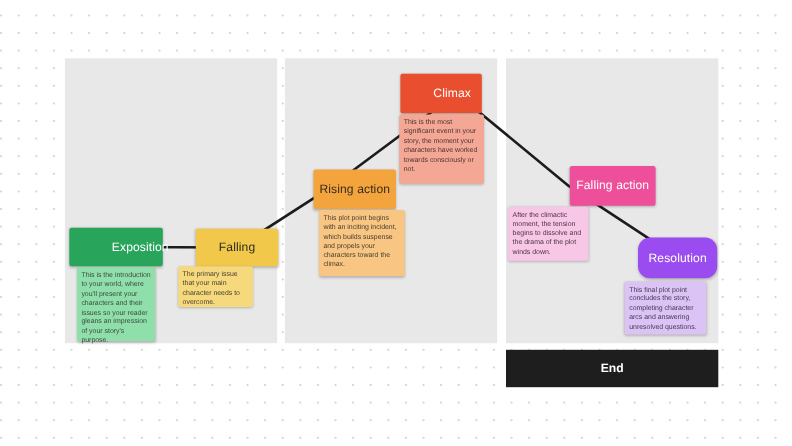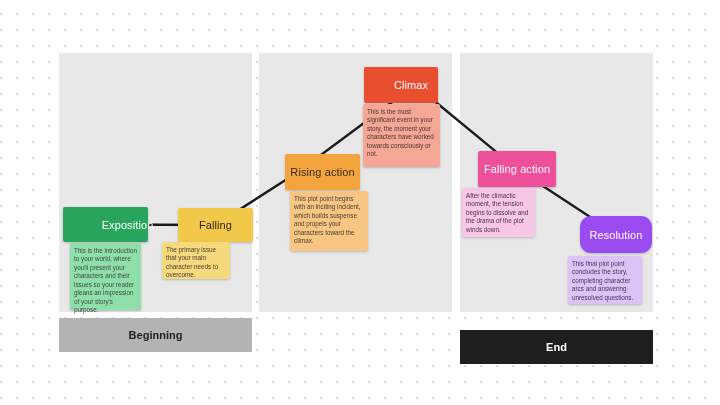--- a/index.html
+++ b/index.html
@@ -94,22 +94,21 @@
 
   <div class="sticky sticky-title t-conflict" style="background-color: rgb(242, 200, 75); color: rgb(46, 42, 30);">Falling</div>
   <div class="sticky sticky-desc d-conflict" style="background-color: rgb(246, 216, 125); color: rgb(74, 67, 48);">The primary issue that your main character needs to overcome.</div>
 
   <div class="sticky sticky-title t-rising" style="background-color: rgb(244, 164, 60); color: rgb(52, 44, 31);">Rising action</div>
   <div class="sticky sticky-desc d-rising" style="background-color: rgb(248, 197, 131); color: rgb(74, 64, 48);">This plot point begins with an inciting incident, which builds suspense and propels your characters toward the climax.</div>
 
   <div class="sticky sticky-title t-climax" style="background-color: rgb(233, 78, 46); color: rgb(255, 255, 255);">Climax</div>
   <div class="sticky sticky-desc d-climax" style="background-color: rgb(244, 167, 149); color: rgb(74, 53, 48);">This is the most significant event in your story, the moment your characters have worked towards consciously or not.</div>
 
-  <div class="sticky sticky-title t-falling" style="background-color: rgb(238, 79, 155); color: rgb(255, 255, 255);">Falling action</div>
+  <div class="sticky sticky-title t-falling" style="background-color: rgb(238, 79, 155); color: rgb(255, 255, 255); margin-left: 40px;">Falling action</div>
   <div class="sticky sticky-desc d-falling" style="background-color: rgb(248, 198, 230); color: rgb(74, 53, 66);">After the climactic moment, the tension begins to dissolve and the drama of the plot winds down.</div>
 
   <div class="sticky sticky-title t-resolution" style="background-color: rgb(154, 76, 240); color: rgb(255, 255, 255);">Resolution</div>
   <div class="sticky sticky-desc d-resolution" style="background-color: rgb(219, 195, 246); color: rgb(67, 58, 79);">This final plot point concludes the story, completing character arcs and answering unresolved questions.</div>
 
-  <div class="section-bar bar-beginning" style="background-color: rgb(179, 179, 179); color: rgb(34, 34, 34);">Beginning</div>
-  <div class="section-bar bar-end" style="background-color: rgb(30, 30, 30); color: rgb(255, 255, 255); margin-top: 12px;">End</div>
+  <div class="section-bar bar-end" style="background-color: rgb(30, 30, 30); color: rgb(255, 255, 255);">End</div>
 
 </div>
 
 </body></html>

